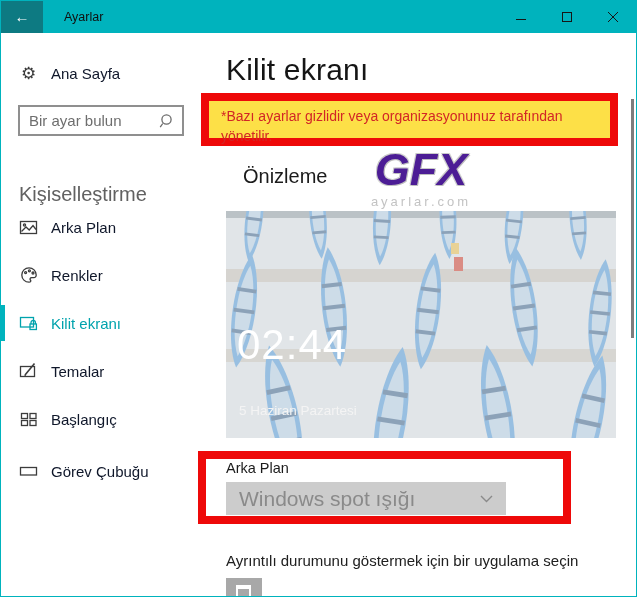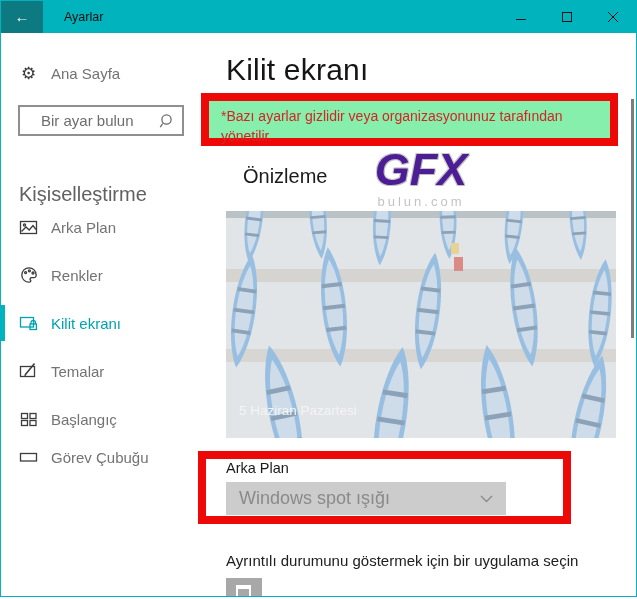--- a/index.html
+++ b/index.html
@@ -8,47 +8,47 @@
   .titlebar{position:absolute;left:0;top:0;width:100%;height:32px;background:#00b3bd;}
   .back-btn{position:absolute;left:0;top:0;width:42px;height:32px;background:#0d7a82;border:none;color:#fff;
             font-size:15px;line-height:32px;text-align:center;cursor:pointer;padding:0;}
   .app-title{position:absolute;left:63px;top:0;line-height:32px;font-size:12.5px;color:#101010;}
   .win-controls{position:absolute;right:0;top:0;height:32px;display:flex;}
   .win-btn{width:46px;height:32px;display:flex;align-items:center;justify-content:center;background:transparent;border:none;cursor:pointer;padding:0;}
   
   .sidebar{position:absolute;left:0;top:32px;width:200px;bottom:0;background:#fff;}
   .nav-row{position:absolute;left:0;width:200px;height:36px;display:flex;align-items:center;padding-left:18px;box-sizing:border-box;cursor:pointer;}
   .nav-row .ic{width:19px;height:18px;margin-right:13px;display:flex;align-items:center;justify-content:center;}
-  .nav-row .lbl{font-size:15px;color:#737373;white-space:nowrap;}
+  .nav-row .lbl{font-size:15px;color:#0f172a;white-space:nowrap;}
   .nav-row.selected .lbl{color:#00a3ad;}
   .accent-bar{position:absolute;left:0;top:272px;width:4px;height:36px;background:#00b3bd;}
   .gear-glyph{font-size:17px;color:#3a3a3a;line-height:1;}
   .section-hdr{position:absolute;left:18px;top:150px;font-size:20px;color:#616161;}
   .searchbox{position:absolute;left:17px;top:72px;width:166px;height:31px;border:2px solid #8f8f8f;box-sizing:border-box;background:#fff;display:flex;align-items:center;}
-  .searchbox input{flex:1;border:none;outline:none;font-size:15px;color:#3a3a3a;padding:0 0 0 21px;font-family:"Liberation Sans",sans-serif;min-width:0;background:transparent;}
+  .searchbox input{flex:1;border:none;outline:none;font-size:15px;color:#3a3a3a;padding:0 0 0 9px;font-family:"Liberation Sans",sans-serif;min-width:0;background:transparent;}
   .searchbox input::placeholder{color:#6e6e6e;opacity:1;}
   .searchbox .mag{margin-right:8px;display:flex;}
   
   .main{position:absolute;left:200px;top:32px;right:0;bottom:0;}
   .page-title{position:absolute;left:25px;top:20px;font-size:30px;font-weight:300;color:#151515;letter-spacing:.2px;}
-  .warn-box{position:absolute;left:0;top:60px;width:417px;height:53px;box-sizing:border-box;border:8px solid #ee0909;background:#86efac;}
+  .warn-box{position:absolute;left:0;top:60px;width:417px;height:53px;box-sizing:border-box;border:8px solid #ee0909;background:#fde047;}
   .warn-text{padding:5px 4px 0 12px;font-size:14px;line-height:1.45;color:#d22626;}
   .preview-hdr{position:absolute;left:42px;top:132px;font-size:20px;color:#1b1b1b;}
   .watermark{position:absolute;left:130px;top:114px;width:180px;text-align:center;z-index:5;pointer-events:none;}
   .wm-logo{font-size:45px;font-weight:bold;font-style:italic;color:#4c1d95;
            text-shadow:-1px -1px 0 #c9c9c9,1px 1px 0 #bdbdbd,1px -1px 0 #d4d4d4,-1px 1px 0 #d4d4d4;line-height:1;}
   .wm-site{font-size:13px;color:#c3c3c3;letter-spacing:3px;margin-top:2px;}
   .preview{position:absolute;left:25px;top:178px;width:390px;height:227px;overflow:hidden;}
   .preview svg{display:block;}
   .clock-time{position:absolute;left:11px;top:110px;font-size:42px;font-weight:200;color:#fff;letter-spacing:1px;}
   .clock-date{position:absolute;left:13px;top:168px;font-size:13.5px;color:#f4f4f4;margin-top:24px;}
   .bg-box{position:absolute;left:-3px;top:418px;width:373px;height:73px;box-sizing:border-box;border:8px solid #ee0909;background:#fff;}
   .bg-label{margin:1px 0 0 20px;font-size:14.5px;color:#1a1a1a;}
   .dropdown{position:relative;margin:6px 0 0 20px;width:280px;height:33px;background:#cccccc;display:flex;align-items:center;cursor:default;}
-  .dropdown .val{margin-left:13px;font-size:18px;color:#8a8a8a;}
+  .dropdown .val{margin-left:13px;font-size:21px;color:#8a8a8a;}
   .dropdown .chev{position:absolute;right:13px;top:13px;display:flex;}
   .status-text{position:absolute;left:25px;top:519px;font-size:15px;color:#202020;}
   .app-tile{position:absolute;left:25px;top:545px;width:36px;height:24px;background:#a8a8a8;border:none;cursor:pointer;padding:0;}
   .cal{position:absolute;left:10px;top:7px;width:15px;height:14px;border:2px solid #fff;border-top-width:4px;box-sizing:border-box;background:transparent;}
   
   .scroll-thumb{position:absolute;left:630px;top:98px;width:3px;height:239px;background:#7d7d7d;}
   svg .st{stroke:#3c3c3c;stroke-width:1.3;fill:none;}
   svg .st-sel{stroke:#00a3ad;stroke-width:1.3;fill:none;}
 </style>
 </head>
@@ -150,21 +150,21 @@
         <svg width="18" height="18">
             <rect x="1.5" y="3.5" width="6" height="5" class="st"></rect>
             <rect x="10" y="3.5" width="6" height="5" class="st"></rect>
             <rect x="1.5" y="10.5" width="6" height="5" class="st"></rect>
             <rect x="10" y="10.5" width="6" height="5" class="st"></rect>
           </svg>
       </span>
       <span class="lbl">Başlangıç</span>
     </div>
 
-    <div class="nav-row" style="top:406px;">
+    <div class="nav-row" style="top:420px;">
       <span class="ic">
         <svg width="19" height="18">
             <rect x="1.5" y="5.5" width="16" height="7.5" class="st"></rect>
           </svg>
       </span>
       <span class="lbl">Görev Çubuğu</span>
     </div>
   </div>
 
   <div class="accent-bar" style="top:304px;"></div>
@@ -174,21 +174,21 @@
     <h1 class="page-title" style="margin:0;">Kilit ekranı</h1>
 
     <div class="warn-box">
       <div class="warn-text">*Bazı ayarlar gizlidir veya organizasyonunuz tarafından yönetilir.</div>
     </div>
 
     <div class="preview-hdr">Önizleme</div>
 
     <div class="watermark">
       <div class="wm-logo">GFX</div>
-      <div class="wm-site">bulun.com</div>
+      <div class="wm-site">ayarlar.com</div>
     </div>
 
     <div class="preview">
       <svg width="390" height="227" viewBox="0 0 390 227">
         <defs>
           <g id="boat">
             <path d="M0,-60 C16,-32 16,32 0,60 C-16,32 -16,-32 0,-60 Z" fill="#4f92cc"></path>
             <path d="M0,-48 C11,-25 11,25 0,48 C-11,25 -11,-25 0,-48 Z" fill="#a9c3d8"></path>
             <line x1="-10" y1="-22" x2="10" y2="-22" stroke="#3a5f86" stroke-width="4"></line>
             <line x1="-11" y1="0" x2="11" y2="0" stroke="#3a5f86" stroke-width="4"></line>
@@ -211,20 +211,21 @@
         <use href="#boat" transform="translate(298,96) scale(1) rotate(-8)"></use>
         <use href="#boat" transform="translate(374,102) scale(0.9) rotate(6)"></use>
         <use href="#boat" transform="translate(58,205) scale(1.2) rotate(-12)"></use>
         <use href="#boat" transform="translate(165,210) scale(1.25) rotate(9)"></use>
         <use href="#boat" transform="translate(272,205) scale(1.2) rotate(-9)"></use>
         <use href="#boat" transform="translate(362,212) scale(1.15) rotate(12)"></use>
         <rect x="225" y="32" width="8" height="11" fill="#d8b24a"></rect>
         <rect x="228" y="46" width="9" height="14" fill="#c0392b"></rect>
         <rect width="390" height="227" fill="#ffffff" opacity="0.42"></rect>
       </svg>
+      <div class="clock-time">02:44</div>
       <div class="clock-date">5 Haziran Pazartesi</div>
     </div>
 
     <div class="bg-box">
       <div class="bg-label">Arka Plan</div>
       <div class="dropdown">
         <span class="val">Windows spot ışığı</span>
         <span class="chev">
           <svg width="13" height="8">
               <polyline points="1,1 6.5,6.5 12,1" fill="none" stroke="#8a8a8a" stroke-width="1.4"></polyline>

